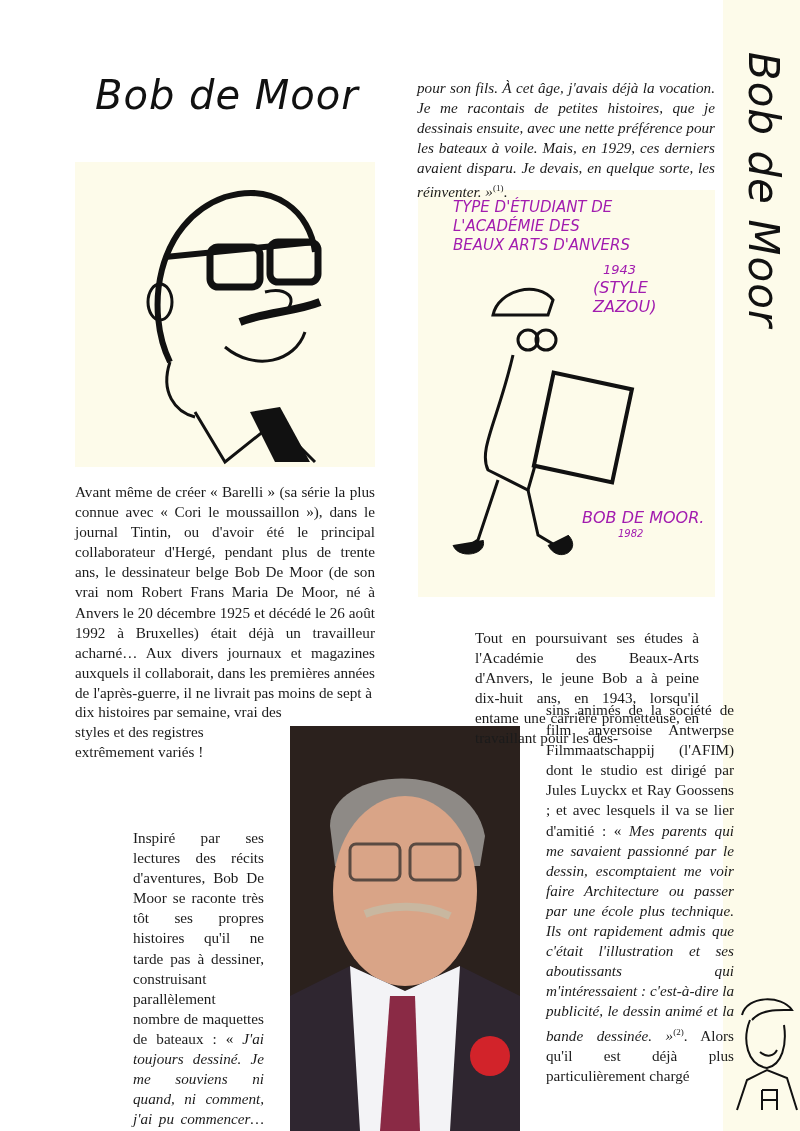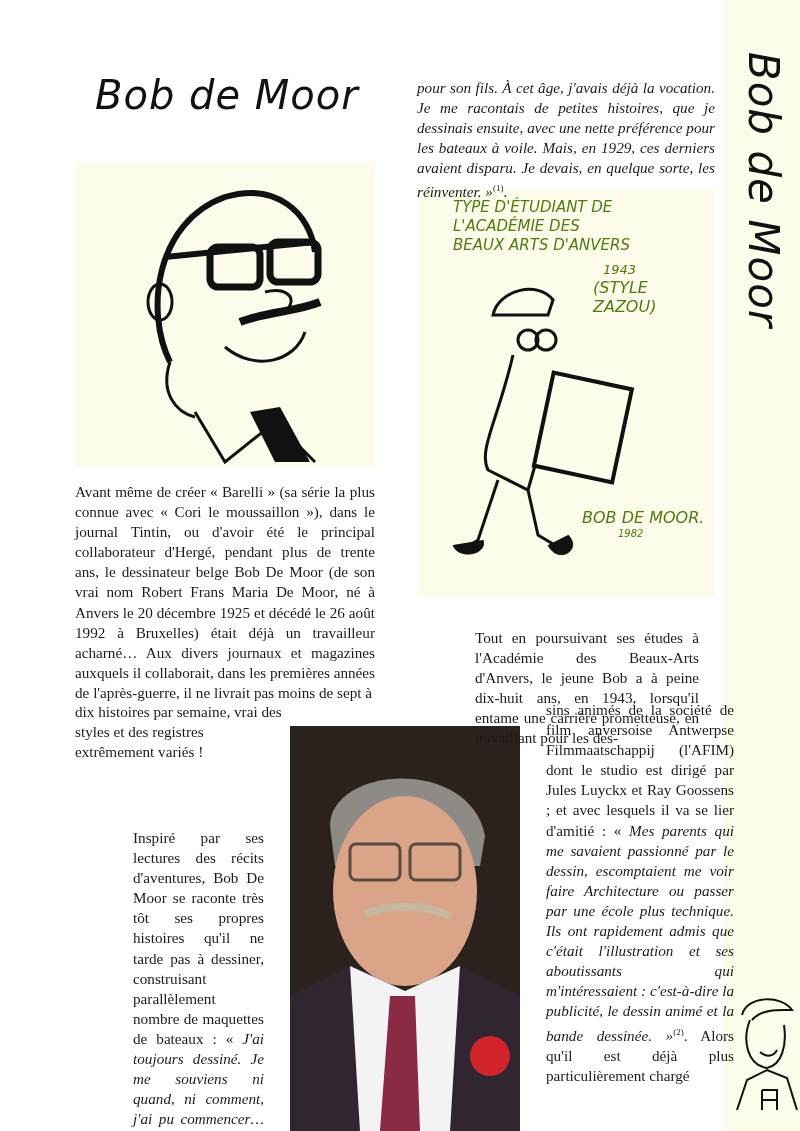--- a/index.html
+++ b/index.html
@@ -21,21 +21,21 @@
   .txt { position:absolute; font-size:15.2px; line-height:20.1px; text-align:justify; }
   .bold { font-weight:normal; }
   i { font-style:italic; }
   .intro { left:75px; top:482px; width:300px; }
   .intro-tail { left:75px; top:702px; width:210px; text-align:left; }
   .col1 { left:75px; top:812px; width:205px; }
   .col1 .indent { padding-left:42px; }
   .col2top { left:417px; top:78px; width:298px; }
   .col2mid { left:417px; top:612px; width:298px; }
   .col2narrow { left:546px; top:692px; width:188px;margin-top:8px; }
-  .hand { font-family:"DejaVu Sans",sans-serif; font-style:italic; font-weight:300; color:#4d7c0f; }
+  .hand { font-family:"DejaVu Sans",sans-serif; font-style:italic; font-weight:300; color:#a21caf; }
   sup { font-size:9px; }
 </style>
 </head>
 <body>
 
 <div class="sidebar"></div>
 <div class="side-title">
   <span>Bob de Moor</span>
 </div>
 

